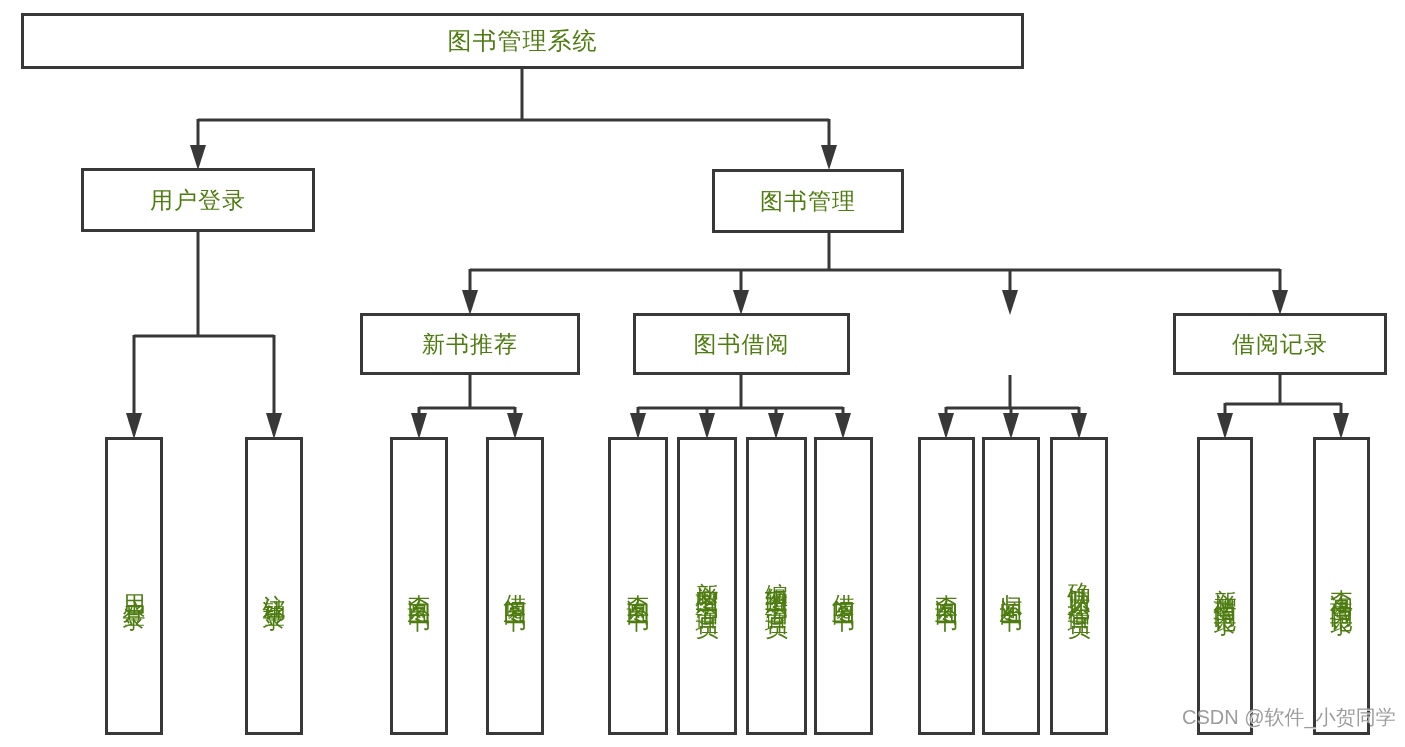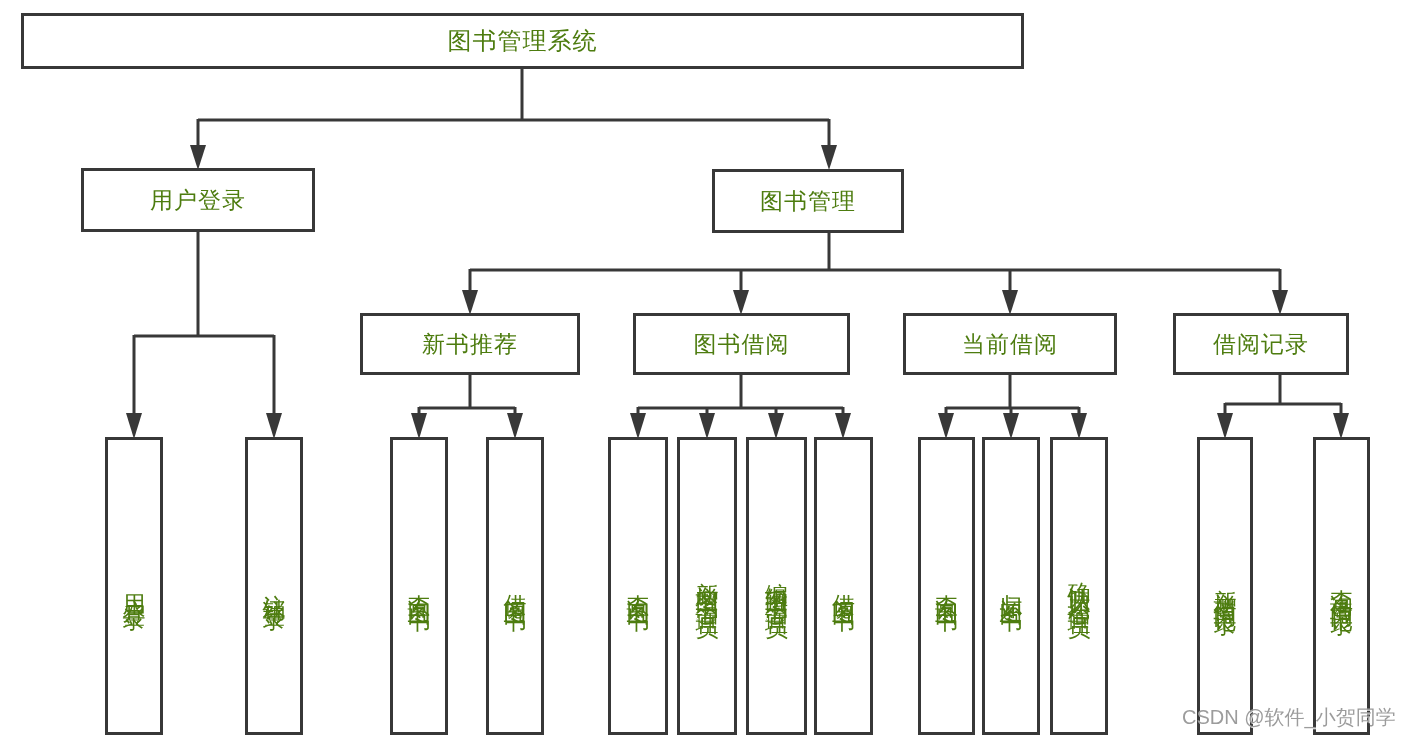--- a/index.html
+++ b/index.html
@@ -109,22 +109,21 @@
     </g>
   </svg>
 
   <div class="node root-node" style="left:21px; top:13px; width:1003px; height:56px;">图书管理系统</div>
 
   <div class="node h-node" style="left:81px; top:168px; width:234px; height:64px;">用户登录</div>
   <div class="node h-node" style="left:712px; top:169px; width:192px; height:64px;">图书管理</div>
 
   <div class="node h-node" style="left:360px; top:313px; width:220px; height:62px;">新书推荐</div>
   <div class="node h-node" style="left:633px; top:313px; width:217px; height:62px;">图书借阅</div>
-  <div class="node h-node" style="left:903px; top:313px; width:214px; height:62px;">当前借阅</div>
-  <div class="node h-node" style="left:1173px; top:313px; width:176px; height:62px;">借阅记录</div>
+  <div class="node h-node" style="left:1173px; top:313px; width:214px; height:62px;">借阅记录</div>
 
   <div class="node v-node" style="left:105px; top:437px; width:58px; height:298px;">用户登录</div>
   <div class="node v-node" style="left:245px; top:437px; width:58px; height:298px;">注销登录</div>
 
   <div class="node v-node" style="left:390px; top:437px; width:58px; height:298px;">查询图书</div>
   <div class="node v-node" style="left:486px; top:437px; width:58px; height:298px;">借阅图书</div>
 
   <div class="node v-node" style="left:608px; top:437px; width:60px; height:298px;">查询图书</div>
   <div class="node v-node" style="left:677px; top:437px; width:60px; height:298px;">新增图书（管理员）</div>
   <div class="node v-node" style="left:746px; top:437px; width:61px; height:298px;">编辑图书（管理员）</div>

